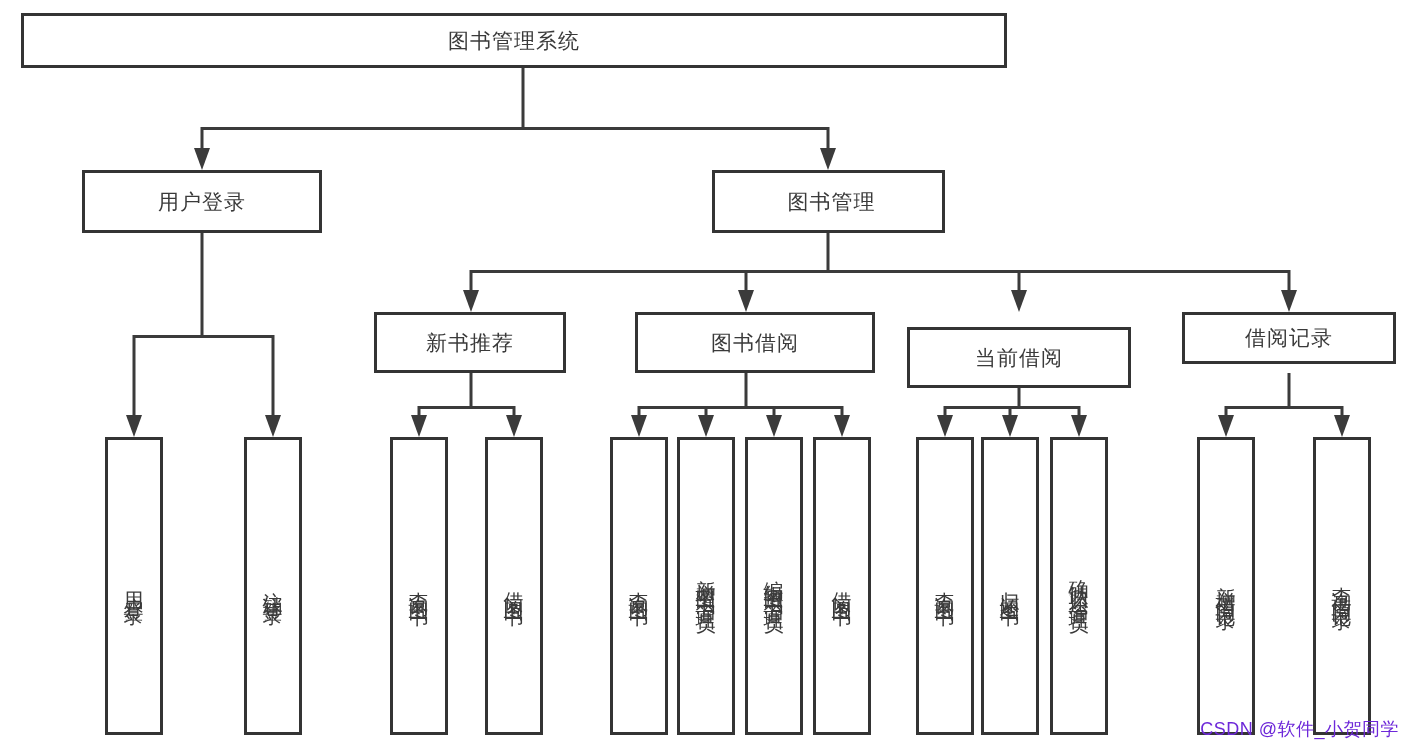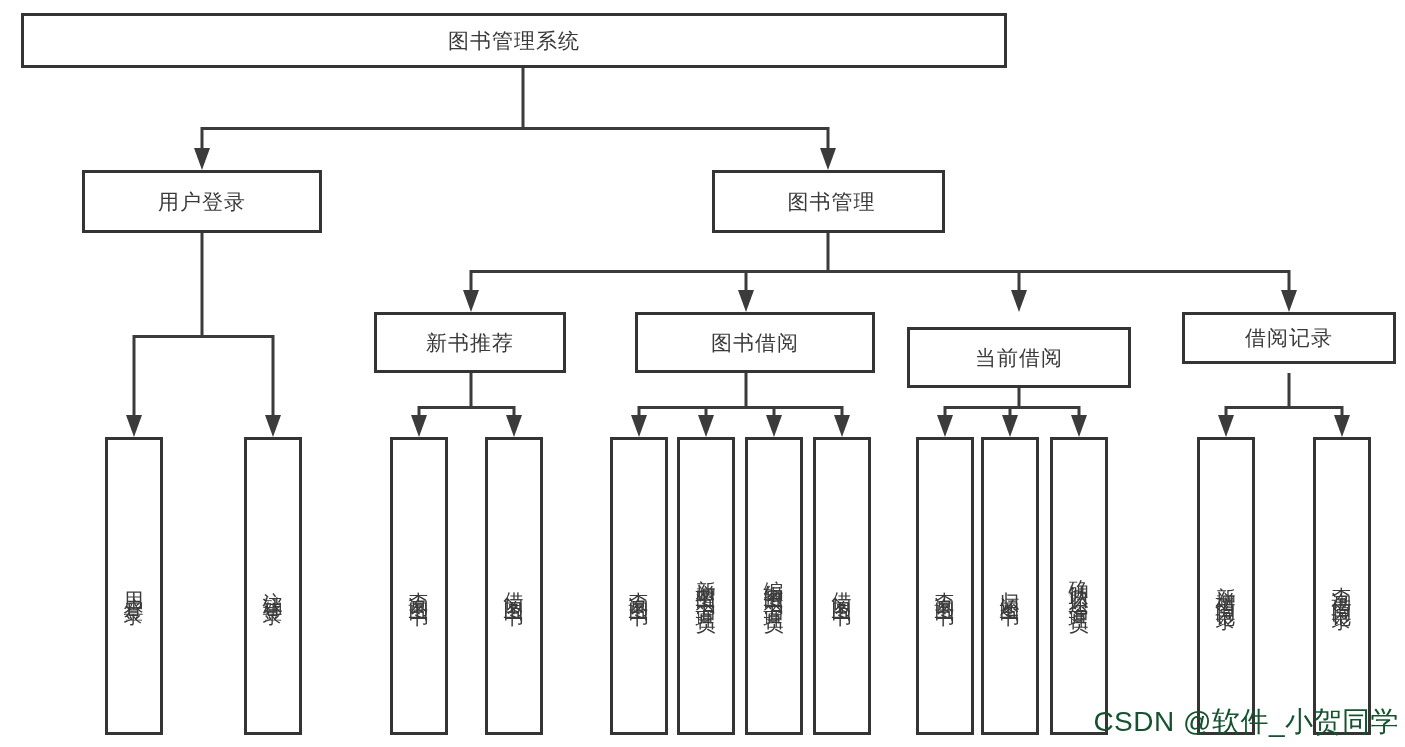--- a/index.html
+++ b/index.html
@@ -38,22 +38,22 @@
     text-orientation: mixed;
     font-size: 20px;
     letter-spacing: 5px;
     line-height: 1;
   }
   .watermark {
     position: absolute;
     right: 6px;
     bottom: 6px;
     z-index: 3;
-    font-size: 28px;
-    color: #14532d;
+    font-size: 18px;
+    color: #6d28d9;
     letter-spacing: 0.5px;
     white-space: nowrap;
     pointer-events: none;
   }
 </style>
 </head>
 <body>
 
 <div class="stage">
 

